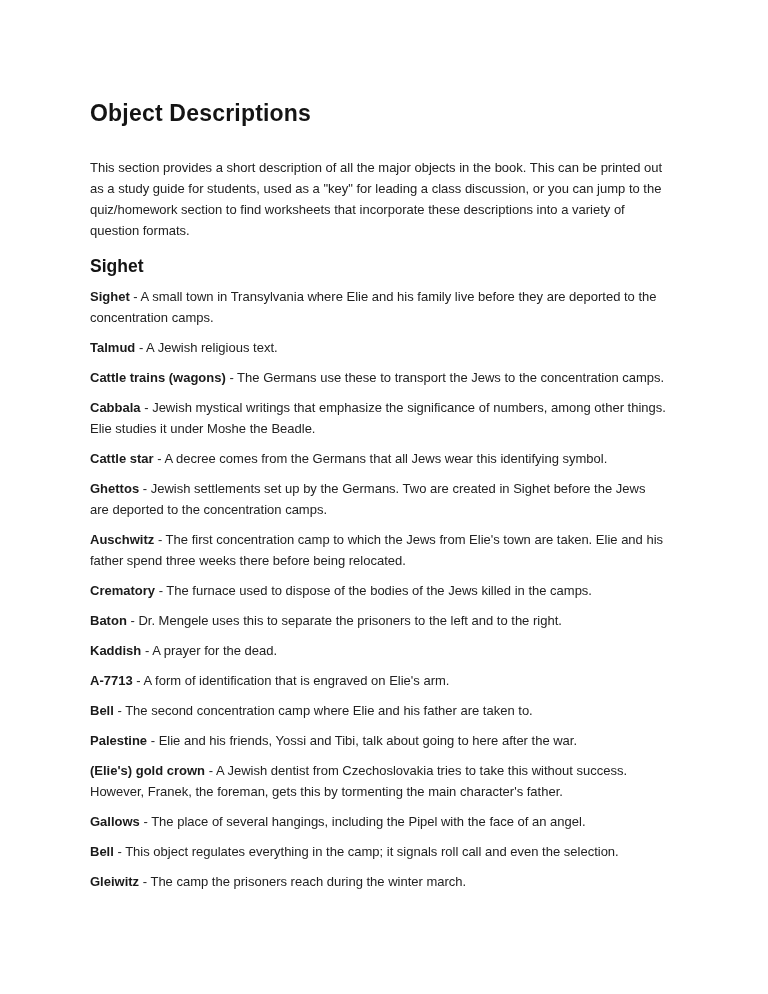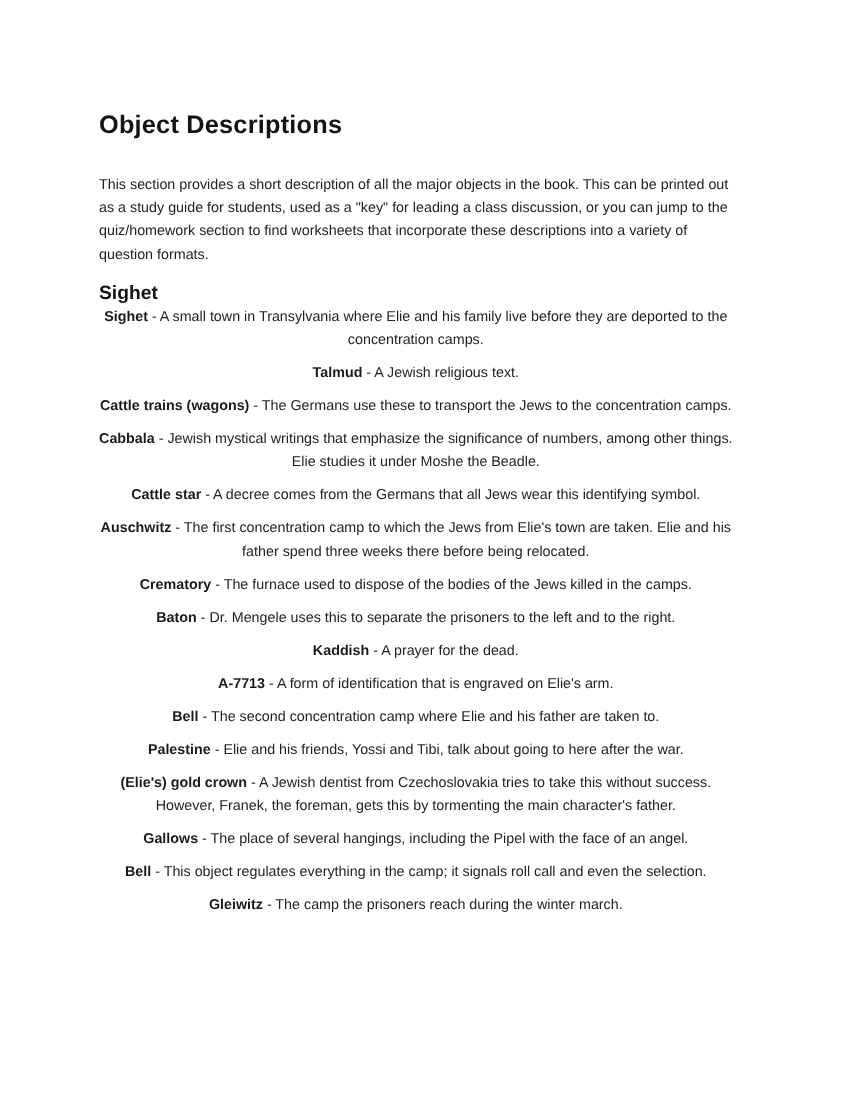--- a/index.html
+++ b/index.html
@@ -37,21 +37,21 @@
     color: #222222;
   }
   .section-heading {
     margin: 15px 0 0 0;
     font-size: 17.5px;
     line-height: 21px;
     font-weight: 700;
     color: #141414;
   }
   .entries {
-    text-align: center;
+    margin-top: 9px;
   }
   .entry {
     margin: 0 0 9px 0;
     font-size: 13px;
     line-height: 21px;
     color: #222222;
   }
   .entry .term {
     font-weight: 700;
     color: #1a1a1a;
@@ -67,20 +67,21 @@
     <p class="intro">This section provides a short description of all the major objects in the book. This can be printed out as a study guide for students, used as a "key" for leading a class discussion, or you can jump to the quiz/homework section to find worksheets that incorporate these descriptions into a variety of question formats.</p>
 
     <h2 class="section-heading">Sighet</h2>
 
     <div class="entries" id="entries">
         <p class="entry"><span class="term">Sighet</span><span class="desc"> - A small town in Transylvania where Elie and his family live before they are deported to the concentration camps.</span></p>
         <p class="entry"><span class="term">Talmud</span><span class="desc"> - A Jewish religious text.</span></p>
         <p class="entry"><span class="term">Cattle trains (wagons)</span><span class="desc"> - The Germans use these to transport the Jews to the concentration camps.</span></p>
         <p class="entry"><span class="term">Cabbala</span><span class="desc"> - Jewish mystical writings that emphasize the significance of numbers, among other things. Elie studies it under Moshe the Beadle.</span></p>
         <p class="entry"><span class="term">Cattle star</span><span class="desc"> - A decree comes from the Germans that all Jews wear this identifying symbol.</span></p>
+        <p class="entry"><span class="term">Ghettos</span><span class="desc"> - Jewish settlements set up by the Germans. Two are created in Sighet before the Jews are deported to the concentration camps.</span></p>
         <p class="entry"><span class="term">Auschwitz</span><span class="desc"> - The first concentration camp to which the Jews from Elie's town are taken. Elie and his father spend three weeks there before being relocated.</span></p>
         <p class="entry"><span class="term">Crematory</span><span class="desc"> - The furnace used to dispose of the bodies of the Jews killed in the camps.</span></p>
         <p class="entry"><span class="term">Baton</span><span class="desc"> - Dr. Mengele uses this to separate the prisoners to the left and to the right.</span></p>
         <p class="entry"><span class="term">Kaddish</span><span class="desc"> - A prayer for the dead.</span></p>
         <p class="entry"><span class="term">A-7713</span><span class="desc"> - A form of identification that is engraved on Elie's arm.</span></p>
         <p class="entry"><span class="term">Bell</span><span class="desc"> - The second concentration camp where Elie and his father are taken to.</span></p>
         <p class="entry"><span class="term">Palestine</span><span class="desc"> - Elie and his friends, Yossi and Tibi, talk about going to here after the war.</span></p>
         <p class="entry"><span class="term">(Elie's) gold crown</span><span class="desc"> - A Jewish dentist from Czechoslovakia tries to take this without success. However, Franek, the foreman, gets this by tormenting the main character's father.</span></p>
         <p class="entry"><span class="term">Gallows</span><span class="desc"> - The place of several hangings, including the Pipel with the face of an angel.</span></p>
         <p class="entry"><span class="term">Bell</span><span class="desc"> - This object regulates everything in the camp; it signals roll call and even the selection.</span></p>

